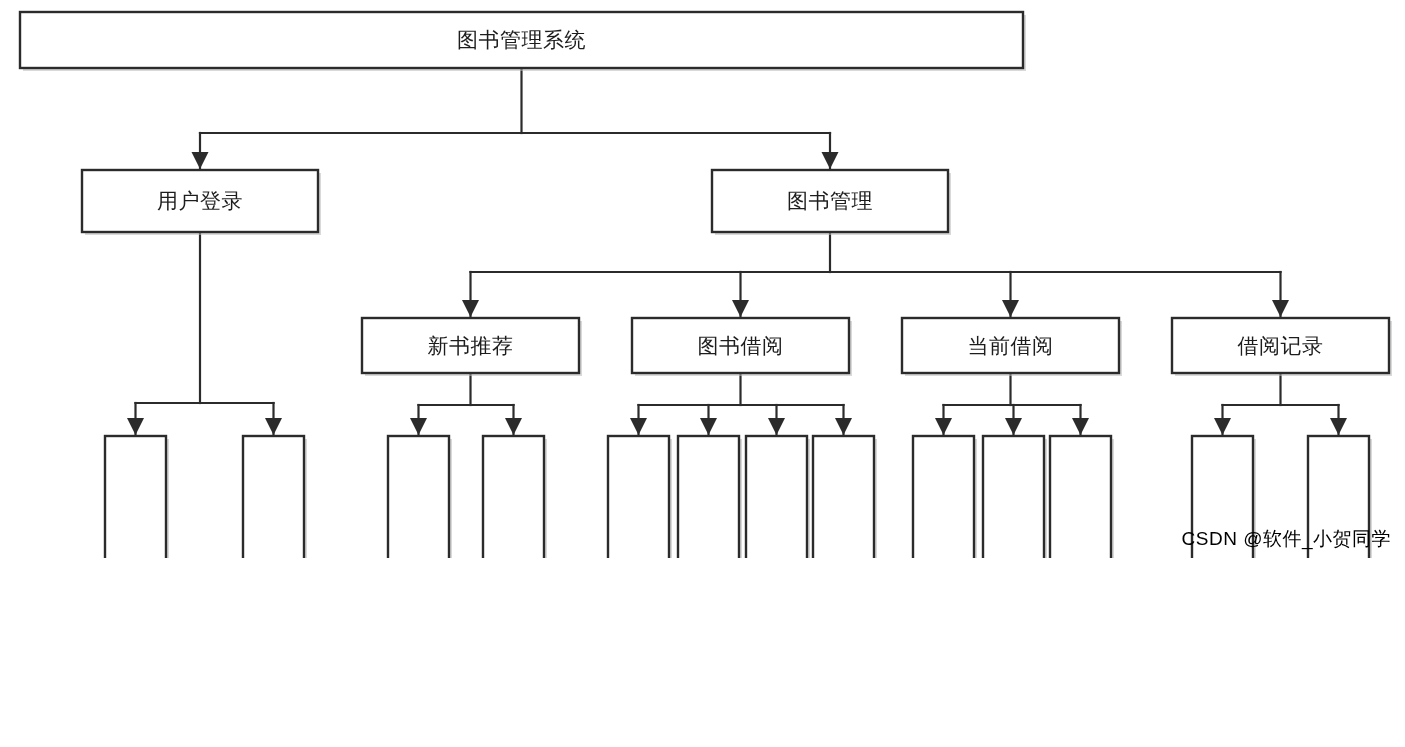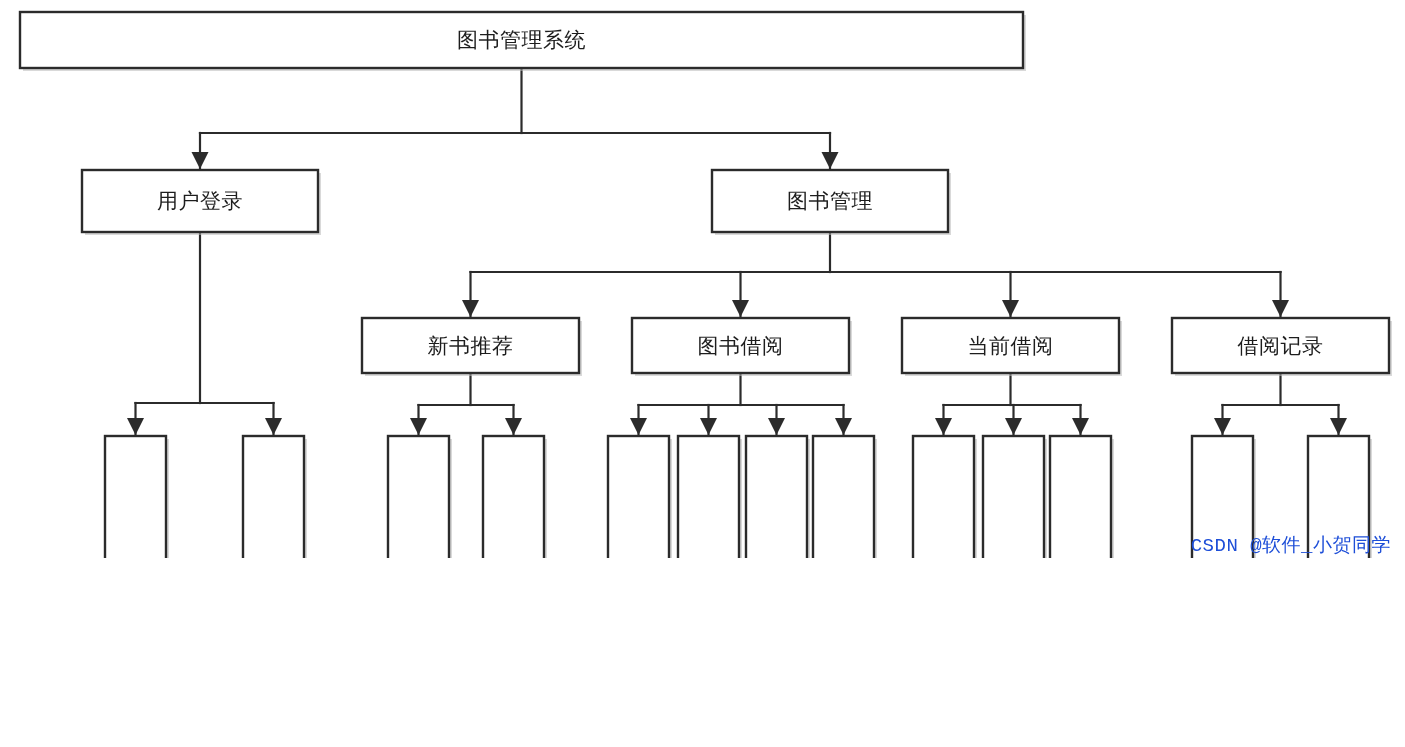--- a/index.html
+++ b/index.html
@@ -66,24 +66,24 @@
     font-size: 21px;
     line-height: 1.34;
     color: #1d1d1d;
     letter-spacing: 3.5px;
     white-space: nowrap;
     text-align: center;
   }
   .watermark {
     position: absolute;
     right: 14px;
-    bottom: 0;
-    font-family: Liberation Mono, monospace;
+    bottom: 6px;
+    font-family: Liberation Sans, sans-serif;
     font-size: 19px;
-    color: #1d4ed8;
+    color: #000000;
     white-space: nowrap;
     letter-spacing: 0.5px;
   }
 </style>
 </head>
 <body>
 
 <div id="diagram-root">
 
   <svg class="diagram-canvas" viewBox="0 0 1405 747">

